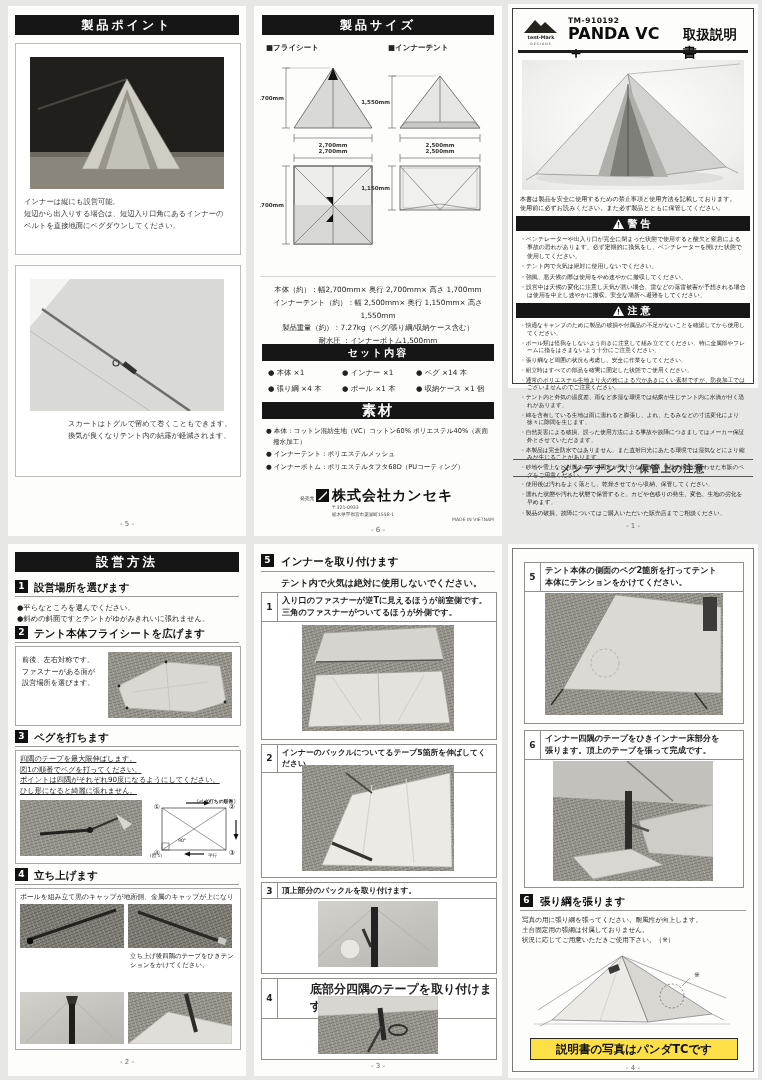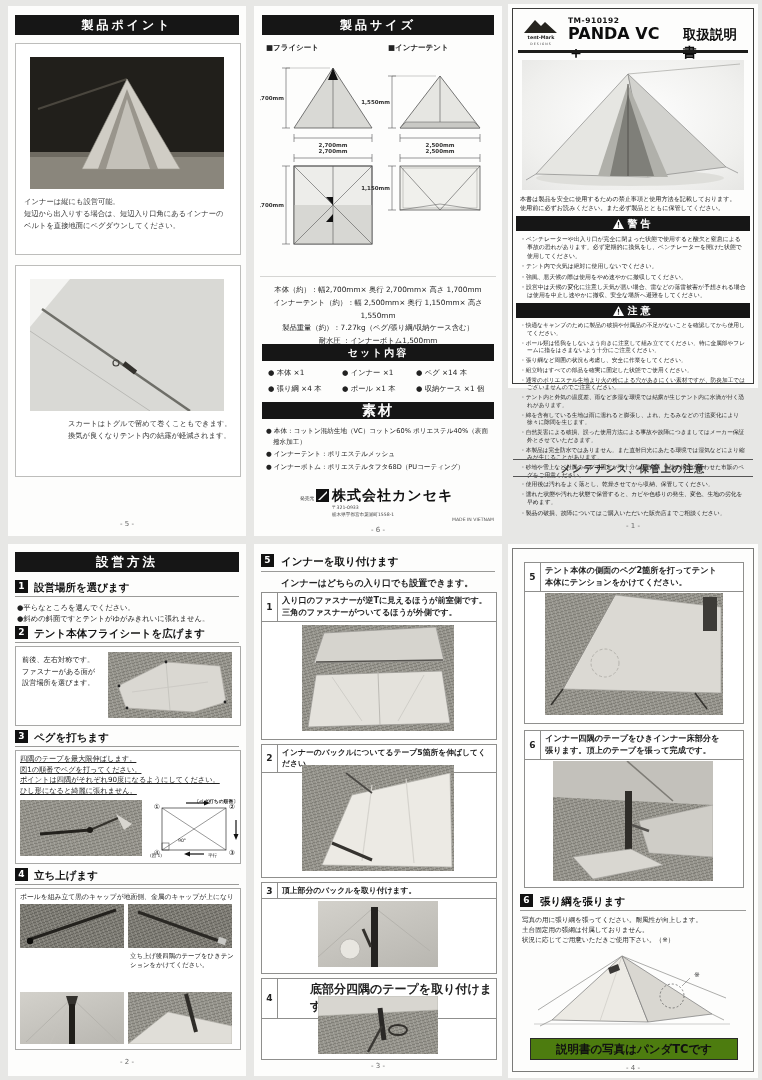--- a/index.html
+++ b/index.html
@@ -364,21 +364,21 @@
       </svg>
     </div>
 
     <div class="pn" style="top:514px;">- 2 -</div>
   </div>
 
   <div class="page" id="p5" style="left:254px;top:544px;width:248px;height:532px;">
     <div class="badge" style="left:7px;top:10px;">5</div>
     <div class="stitle" style="left:27px;top:11px;">インナーを取り付けます</div>
     <div class="hline" style="left:7px;top:27px;width:234px;"></div>
-    <div class="abs b" style="left:27px;top:33px;font-size:9px;">インナーはどちらの入り口でも設置できます。</div>
+    <div class="abs b" style="left:27px;top:33px;font-size:9px;">テント内で火気は絶対に使用しないでください。</div>
 
     <div class="subbox" style="left:7px;top:48px;width:234px;height:146px;">
       <div class="subhead">
         <div class="subnum" style="font-size:9px;">1</div>
         <div class="subtxt" style="font-size:8.2px;">入り口のファスナーが逆Tに見えるほうが前室側です。
 三角のファスナーがついてるほうが外側です。</div>
       </div>
       <div class="ph grass" style="left:40px;top:32px;width:152px;height:106px;">
         <svg width="152" height="106" viewBox="0 0 152 106">
           <polygon points="22,8 134,2 142,36 12,38" fill="#d6d4ce" stroke="#9a9894" stroke-width="0.7"></polygon>
@@ -497,19 +497,19 @@
         <line x1="92" y1="8" x2="70" y2="73" stroke="#c0beb8" stroke-width="0.5"></line>
         <polygon points="78,20 88,16 90,22 80,26" fill="#3a3836"></polygon>
         <line x1="22" y1="72" x2="10" y2="78" stroke="#8a8a86" stroke-width="0.7"></line>
         <line x1="182" y1="66" x2="194" y2="72" stroke="#8a8a86" stroke-width="0.7"></line>
         <circle cx="142" cy="48" r="12" fill="none" stroke="#555" stroke-width="0.7" stroke-dasharray="2,2"></circle>
         <line x1="152" y1="38" x2="160" y2="30" stroke="#555" stroke-width="0.5"></line>
         <text x="164" y="29" font-size="7" fill="#333">※</text>
       </svg>
     </div>
 
-    <div class="abs" style="left:22px;top:494px;width:206px;height:20px;border:1.5px solid #2a2a28;background:#4d7c0f;
+    <div class="abs" style="left:22px;top:494px;width:206px;height:20px;border:1.5px solid #2a2a28;background:#fde047;
                 text-align:center;font-size:11.5px;font-weight:bold;line-height:20px;color:#111;">説明書の写真はパンダTCです</div>
 
     <div class="pn" style="top:520px;">- 4 -</div>
   </div>
 
 </div>
 
 </body></html>

